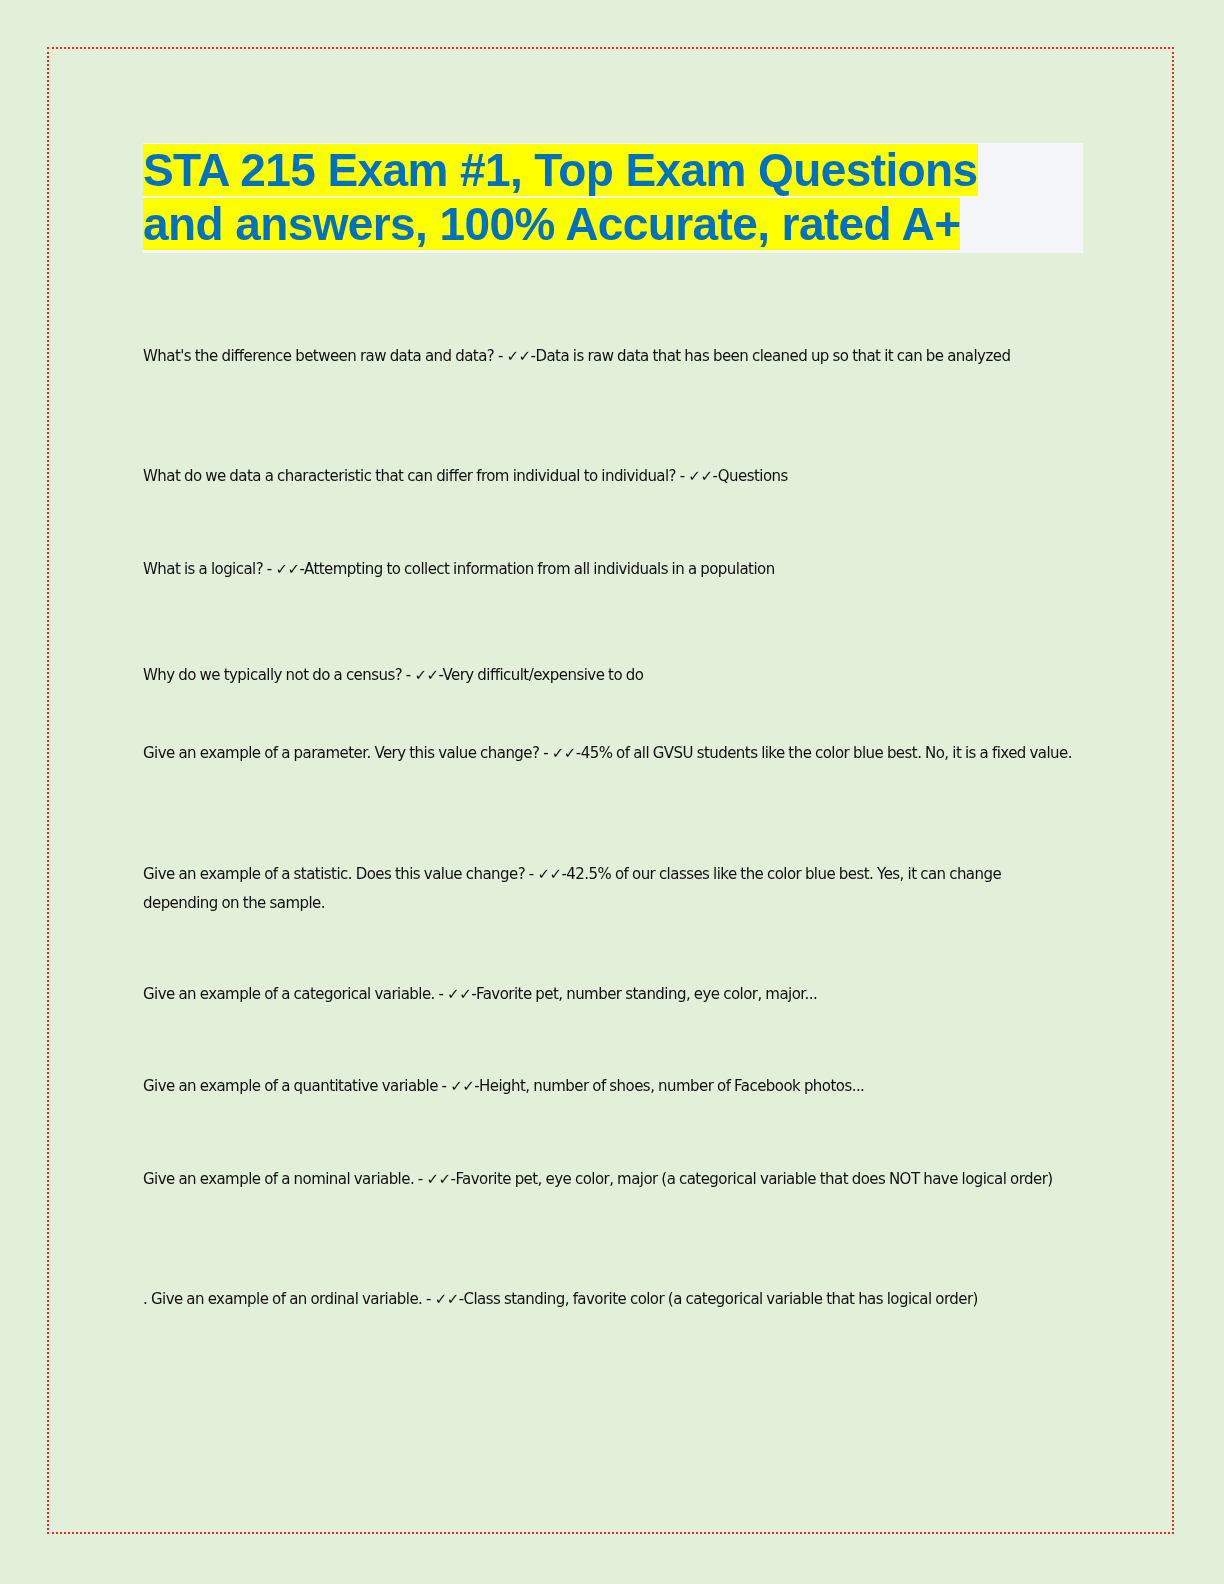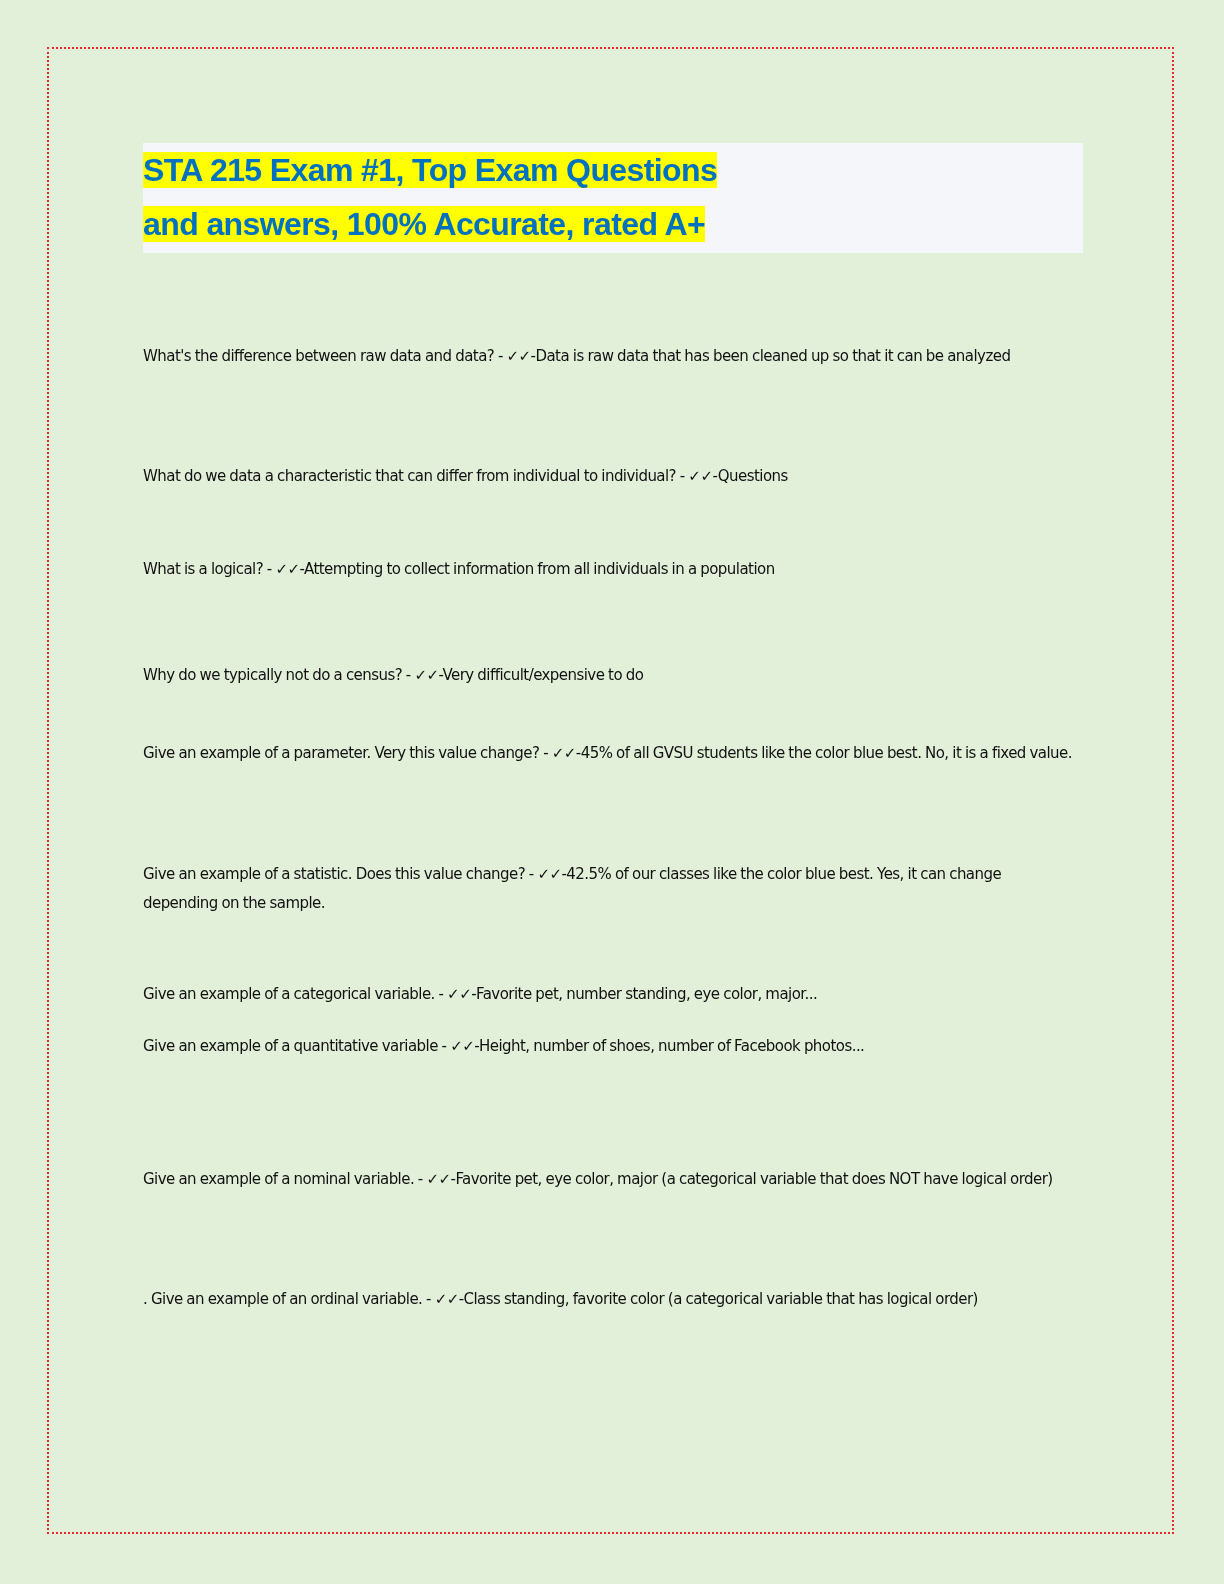--- a/index.html
+++ b/index.html
@@ -28,21 +28,21 @@
       left: 143px;
       top: 143px;
       width: 940px;
       height: 110px;
       background: #f4f6fa;
     }
     .title {
       margin: 0;
       font-family: "Liberation Sans", sans-serif;
       font-weight: bold;
-      font-size: 32px;
+      font-size: 46px;
       line-height: 54px;
       color: #0070c0;
       letter-spacing: -0.6px;
     }
     .title .hl {
       background: #ffff00;
       display: inline;
       padding: 0;
     }
     .qa-list {
@@ -93,21 +93,21 @@
   </div>
   <div class="qa-item" style="top:399px">
     <span>Give an example of a parameter. Very this value change?</span><span> - </span><span class="check">✓✓</span><span>-</span><span>45% of all GVSU students like the color blue best. No, it is a fixed value.</span>
   </div>
   <div class="qa-item" style="top:520px">
     <span>Give an example of a statistic. Does this value change?</span><span> - </span><span class="check">✓✓</span><span>-</span><span>42.5% of our classes like the color blue best. Yes, it can change depending on the sample.</span>
   </div>
   <div class="qa-item" style="top:640px">
     <span>Give an example of a categorical variable.</span><span> - </span><span class="check">✓✓</span><span>-</span><span>Favorite pet, number standing, eye color, major...</span>
   </div>
-  <div class="qa-item" style="top:692px">
+  <div class="qa-item" style="top:732px">
     <span>Give an example of a quantitative variable</span><span> - </span><span class="check">✓✓</span><span>-</span><span>Height, number of shoes, number of Facebook photos...</span>
   </div>
   <div class="qa-item" style="top:825px">
     <span>Give an example of a nominal variable.</span><span> - </span><span class="check">✓✓</span><span>-</span><span>Favorite pet, eye color, major (a categorical variable that does NOT have logical order)</span>
   </div>
   <div class="qa-item" style="top:945px">
     <span>. Give an example of an ordinal variable.</span><span> - </span><span class="check">✓✓</span><span>-</span><span>Class standing, favorite color (a categorical variable that has logical order)</span>
   </div>
 </div>
 

